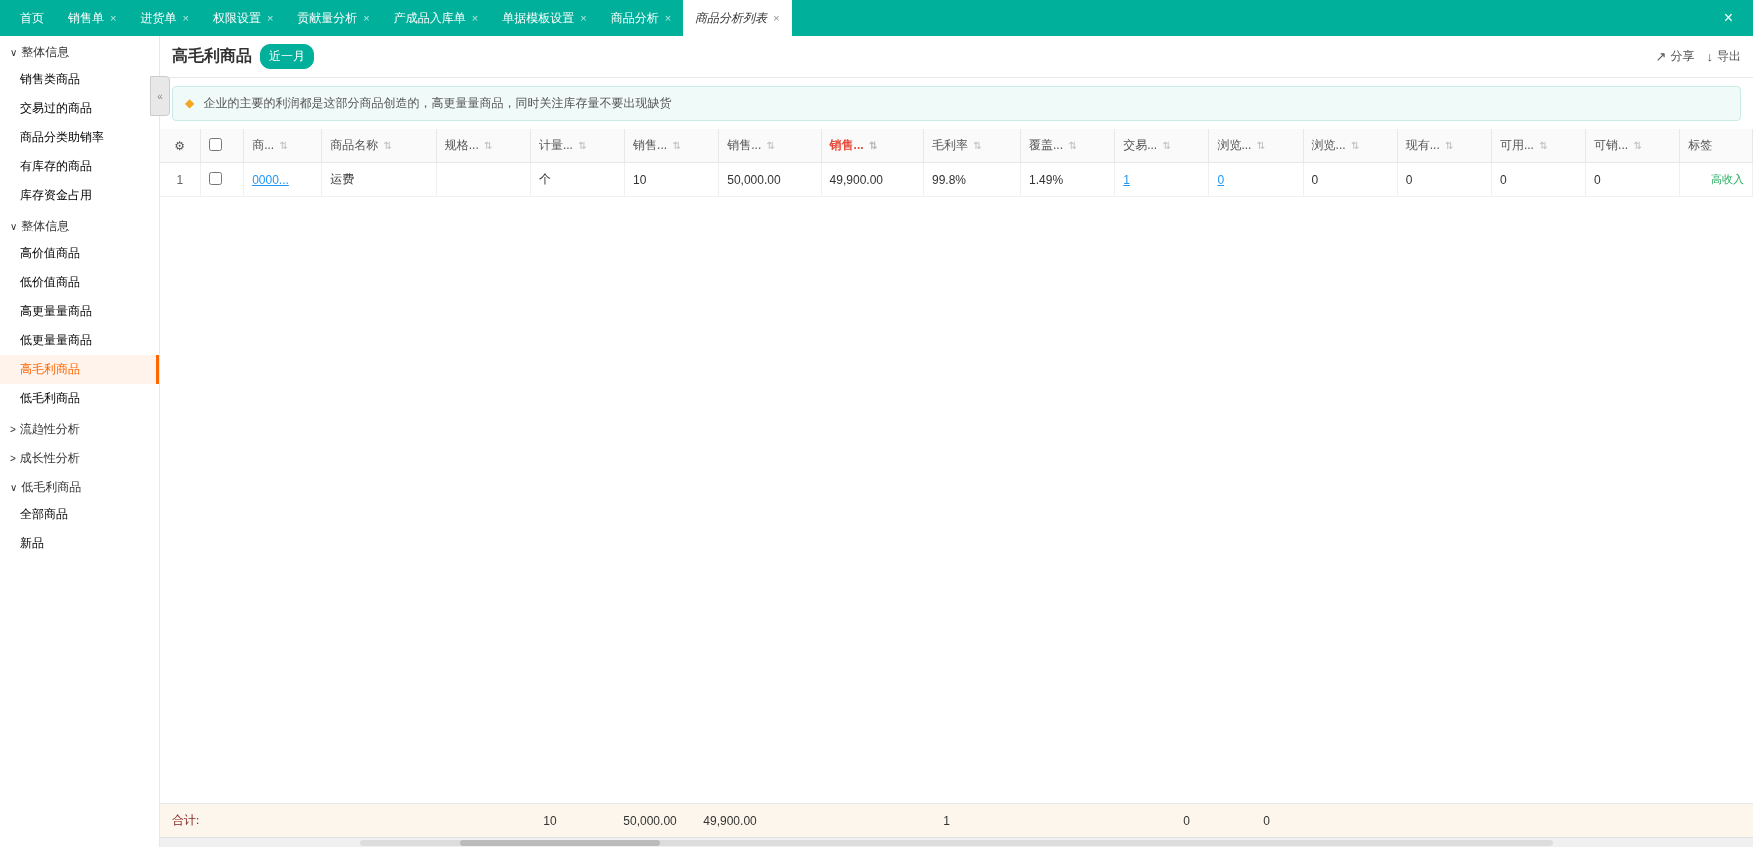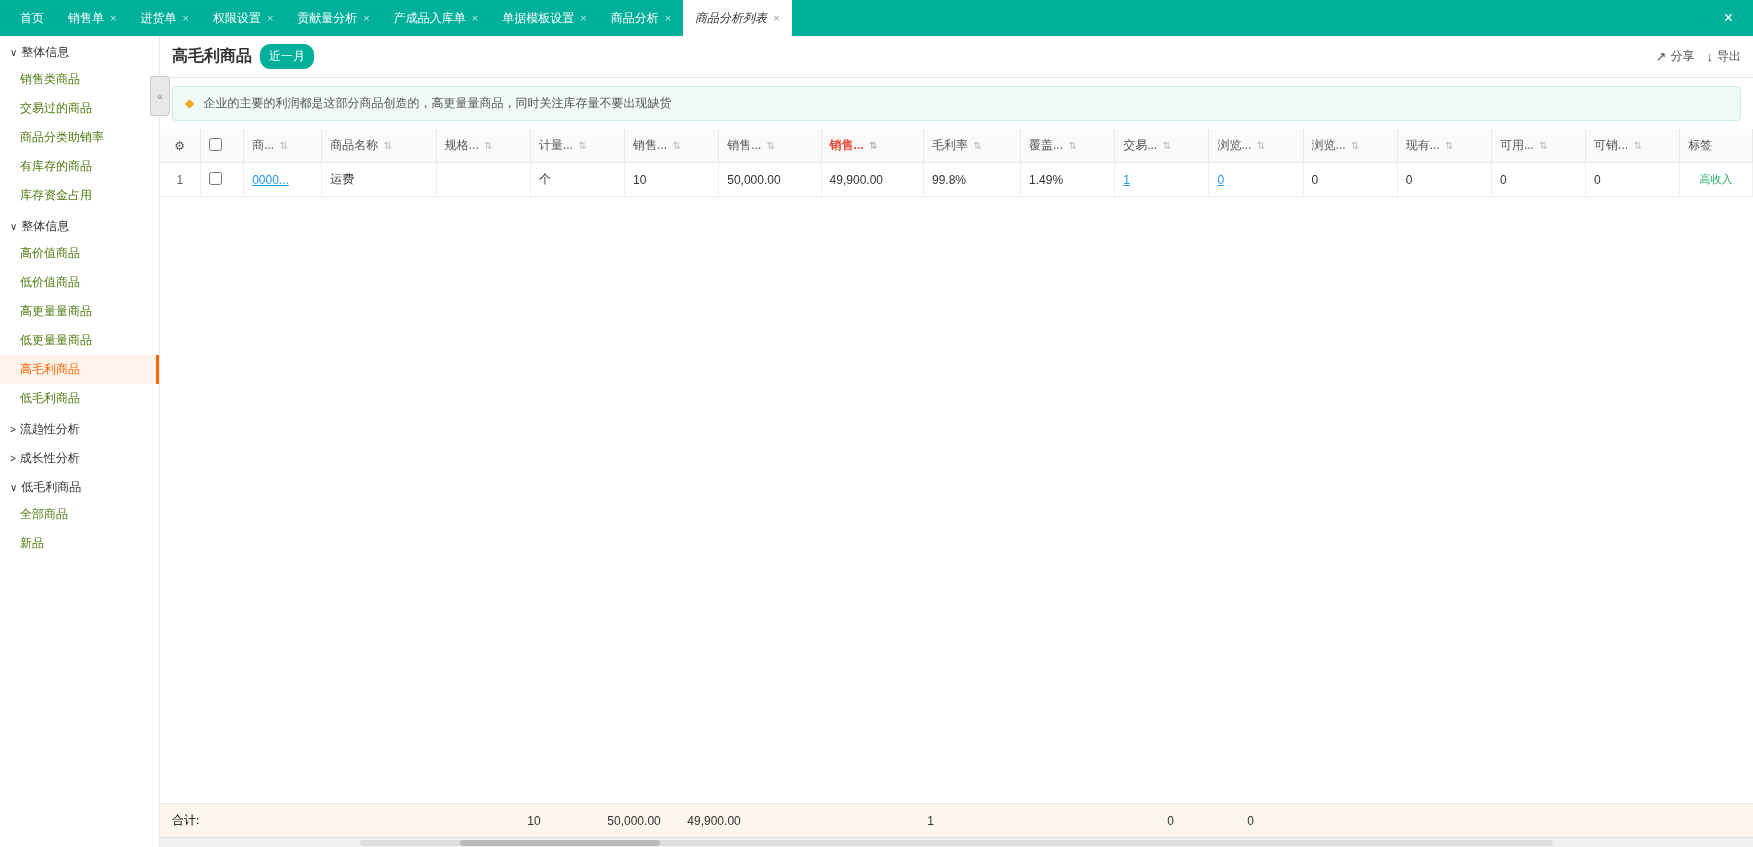--- a/index.html
+++ b/index.html
@@ -56,21 +56,21 @@
     .sidebar-group-title {
       display: flex; align-items: center;
       padding: 8px 10px 4px 10px;
       color: #333;
       font-size: 12px;
       cursor: pointer;
     }
     .sidebar-group-title .arrow { margin-right: 4px; font-size: 10px; }
     .sidebar-item {
       padding: 6px 10px 6px 20px;
-      color: #4d7c0f;
+      color: #000000;
       cursor: pointer;
       font-size: 12px;
     }
     .sidebar-item.active {
       background: #fff3ec;
       color: #ff6600;
       border-right: 3px solid #ff6600;
     }
 
     
@@ -173,35 +173,35 @@
     thead th .sort-icon { color: #bbb; font-size: 10px; margin-left: 2px; }
     tbody tr { border-bottom: 1px solid #f0f0f0; }
     tbody td {
       padding: 8px 8px;
       color: #333;
       border-right: 1px solid #f0f0f0;
       white-space: nowrap;
     }
     tbody td:first-child { text-align: center; color: #666; }
     .tag-high { color: #27ae60; font-size: 11px; }
-    .tag-cell { text-align: center; }
+    .tag-cell { text-align: right; }
     .link-style { color: #2196f3; text-decoration: underline; cursor: pointer; }
 
     
     .footer-summary {
       background: #fdf6ec;
       border-top: 1px solid #e8e8e8;
       padding: 8px 12px;
       display: flex;
       align-items: center;
       flex-shrink: 0;
       font-size: 12px;
       color: #333;
     }
-    .footer-summary .label { color: #000000; margin-right: 20px; font-family: Liberation Serif, serif; }
+    .footer-summary .label { color: #7f1d1d; margin-right: 36px; font-family: Liberation Serif, serif; }
     .footer-cols {
       display: flex;
       gap: 0;
       flex: 1;
     }
     .footer-col {
       padding: 0 8px;
       min-width: 80px;
     }
 

